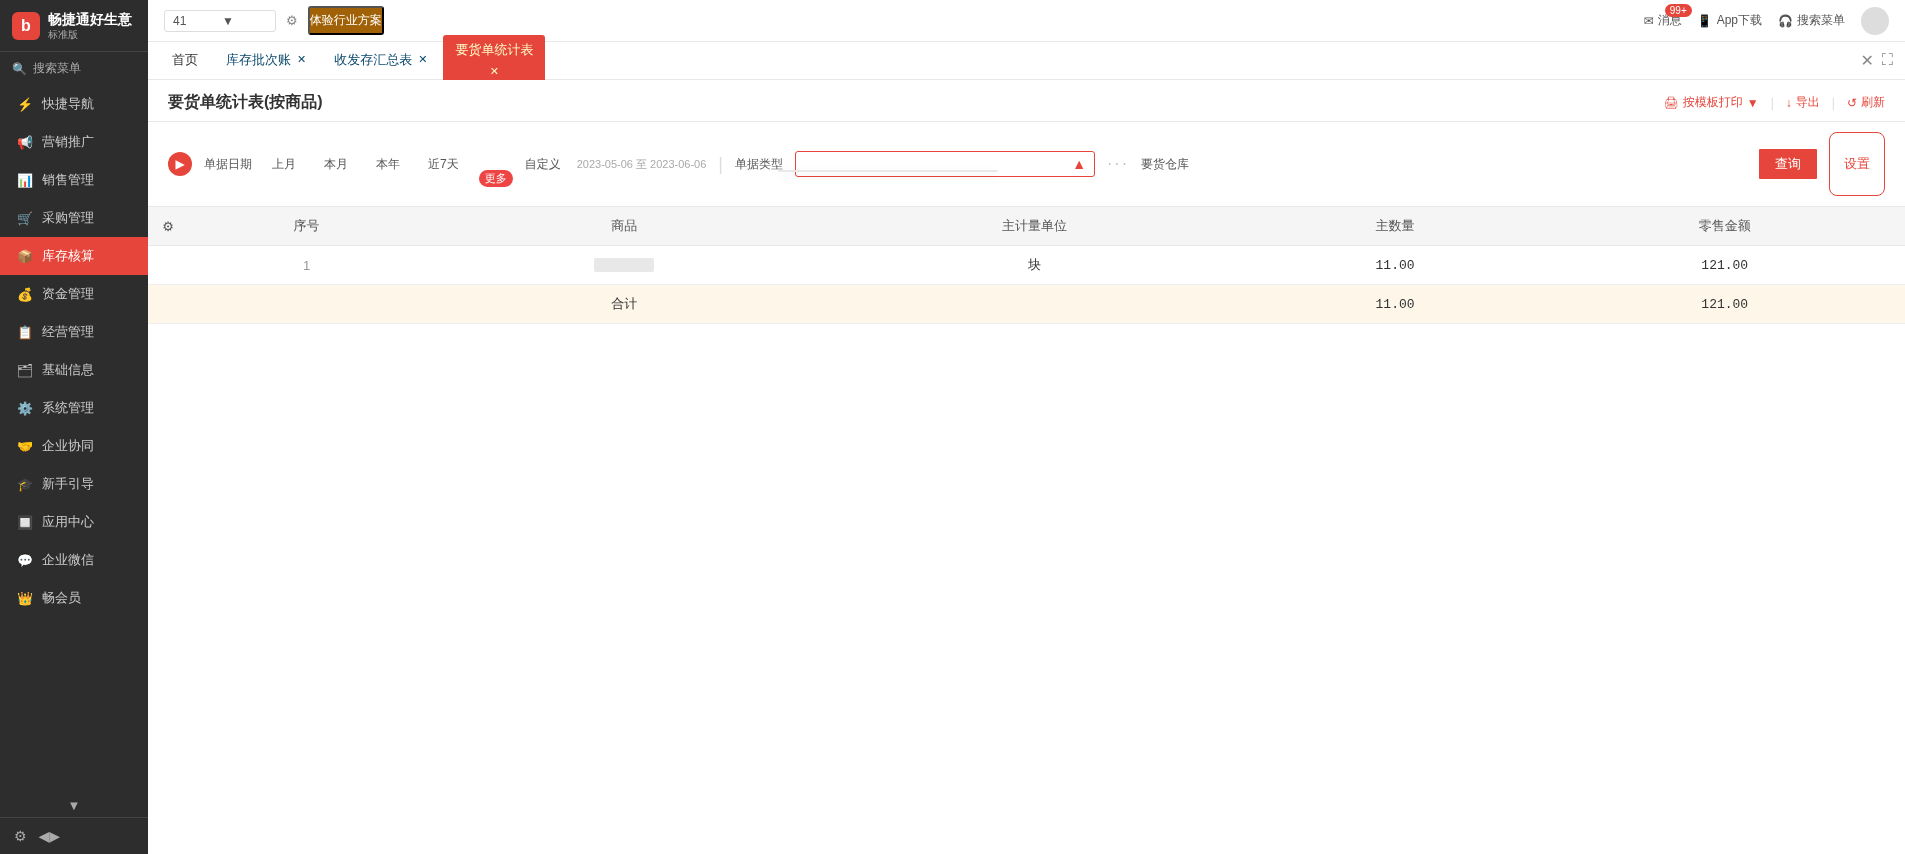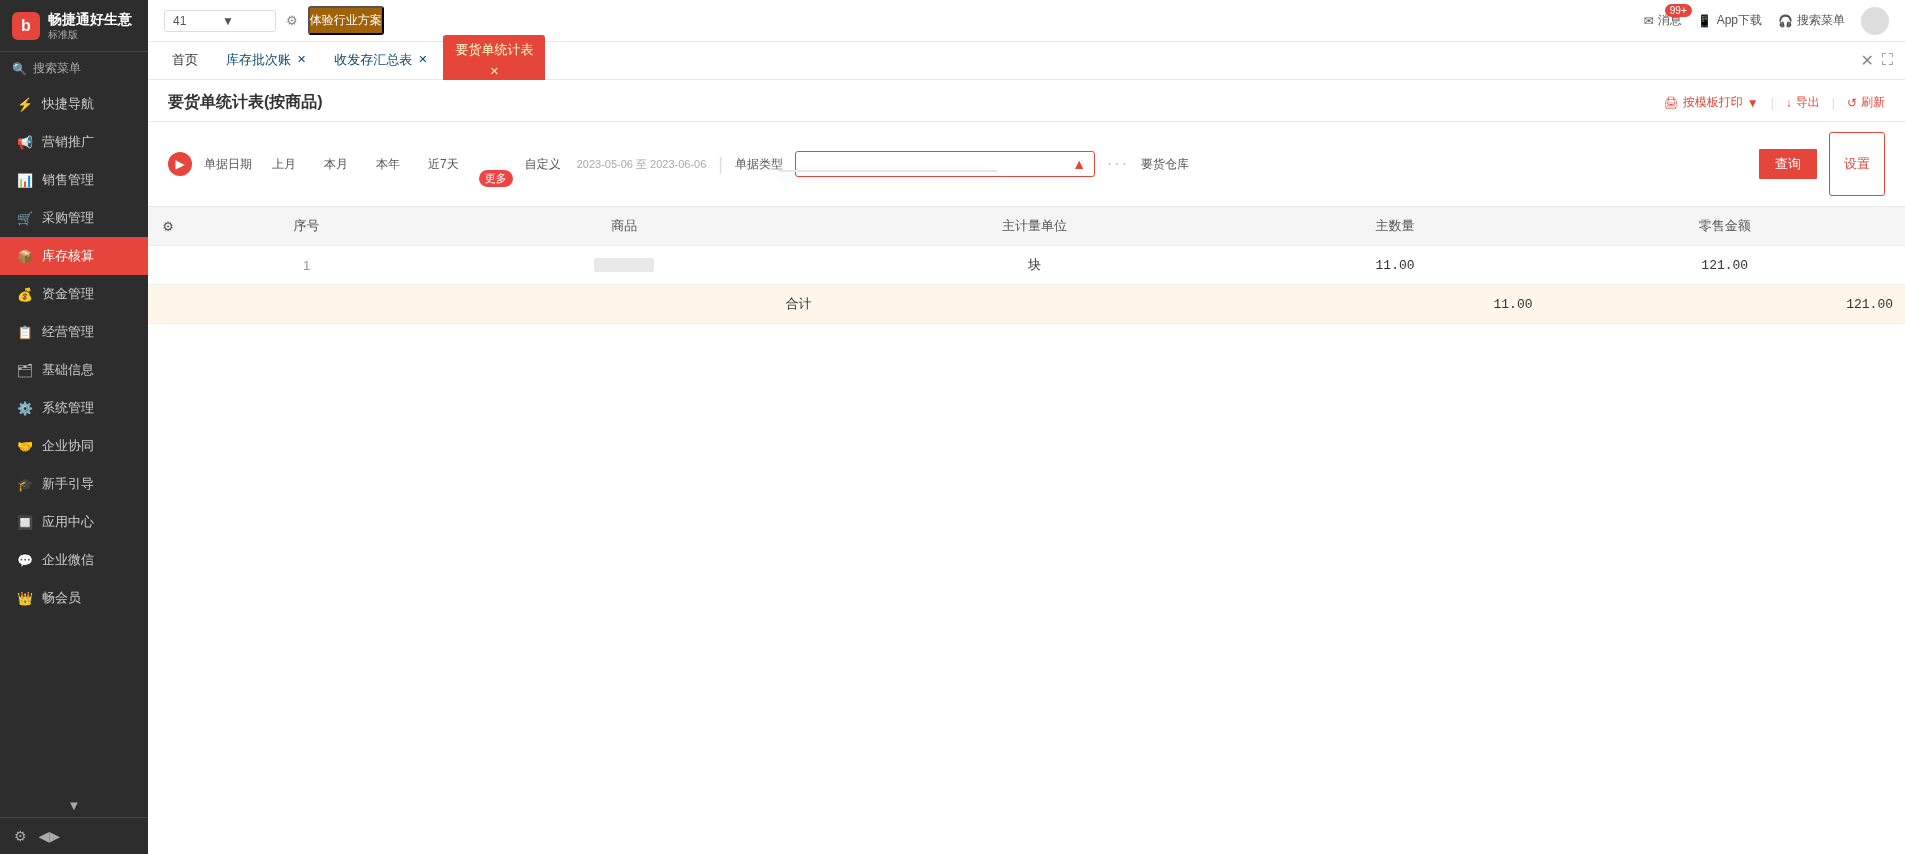--- a/index.html
+++ b/index.html
@@ -286,21 +286,21 @@
       border-radius: 1px;
       font-size: 13px;
       cursor: pointer;
       margin-left: auto;
     }
     .settings-btn {
       border: 1px solid #e5453a;
       color: #e5453a;
       background: #fff;
       padding: 22px 14px;
-      border-radius: 3px;
+      border-radius: 8px;
       font-size: 13px;
       cursor: pointer;
     }
 
     
     .dropdown-overlay {
       position: absolute;
       top: 48px;
       left: 630px;
       width: 220px;
@@ -355,21 +355,20 @@
     td.num { color: #333; font-family: Liberation Mono, monospace; }
 
     
     .total-row {
       background: #fdf6e9;
       border-top: 1px solid #e8e8e8;
     }
     .total-row td {
       padding: 10px 12px;
       font-weight: normal;
-      text-align: right;
     }
   </style>
 </head>
 <body>
 
 <div class="sidebar">
   <div class="sidebar-logo">
     <div class="sidebar-logo-icon">b</div>
     <div class="sidebar-logo-text">
       <div class="main">畅捷通好生意</div>

